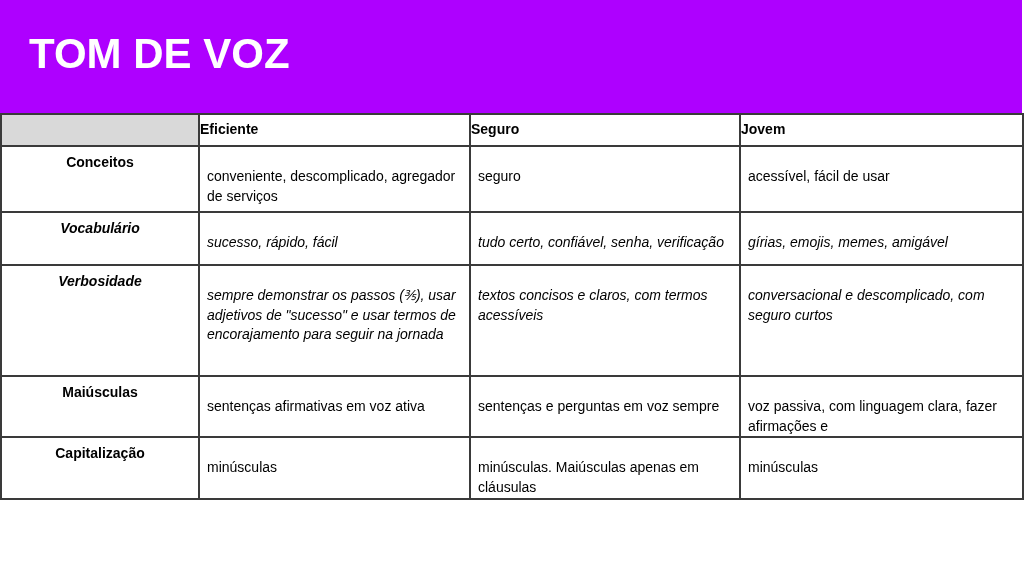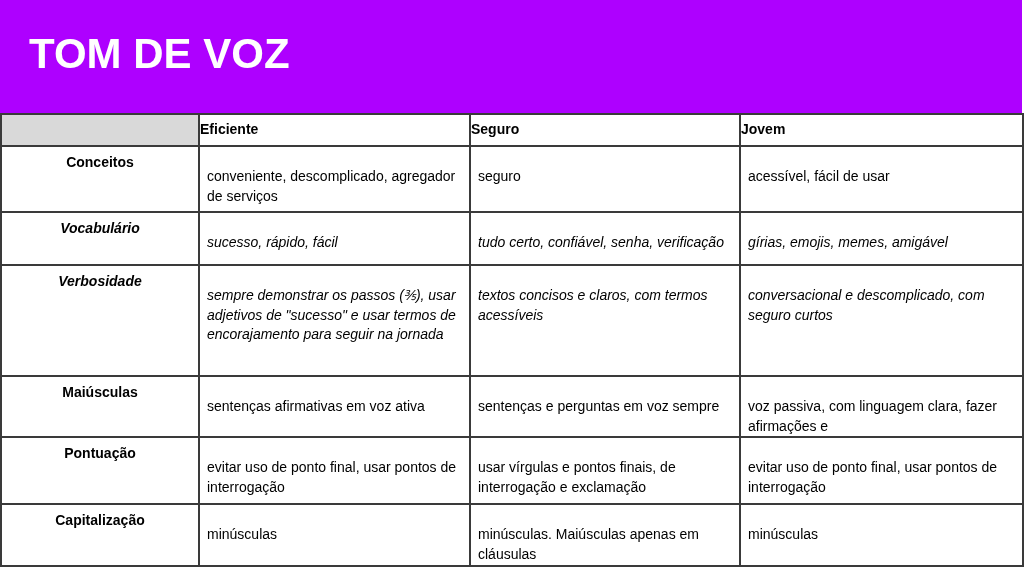--- a/index.html
+++ b/index.html
@@ -121,26 +121,20 @@
       <td>sempre demonstrar os passos (⅗), usar adjetivos de "sucesso" e usar termos de encorajamento para seguir na jornada</td>
       <td>textos concisos e claros, com termos acessíveis</td>
       <td>conversacional e descomplicado, com seguro curtos</td>
     </tr>
     <tr class="r3">
       <th>Maiúsculas</th>
       <td>sentenças afirmativas em voz ativa</td>
       <td>sentenças e perguntas em voz sempre</td>
       <td>voz passiva, com linguagem clara, fazer afirmações e</td>
     </tr>
-    <tr class="r4">
-      <th>Pontuação</th>
-      <td>evitar uso de ponto final, usar pontos de interrogação</td>
-      <td>usar vírgulas e pontos finais, de interrogação e exclamação</td>
-      <td>evitar uso de ponto final, usar pontos de interrogação</td>
-    </tr>
     <tr class="r5">
       <th>Capitalização</th>
       <td>minúsculas</td>
       <td>minúsculas. Maiúsculas apenas em cláusulas</td>
       <td>minúsculas</td>
     </tr>
   </tbody>
 </table>
 
 </body></html>

